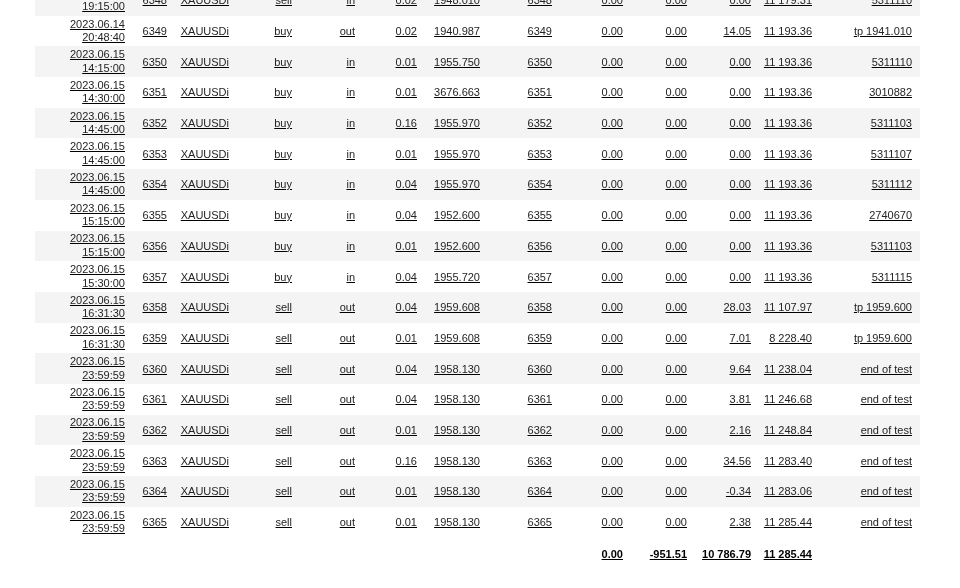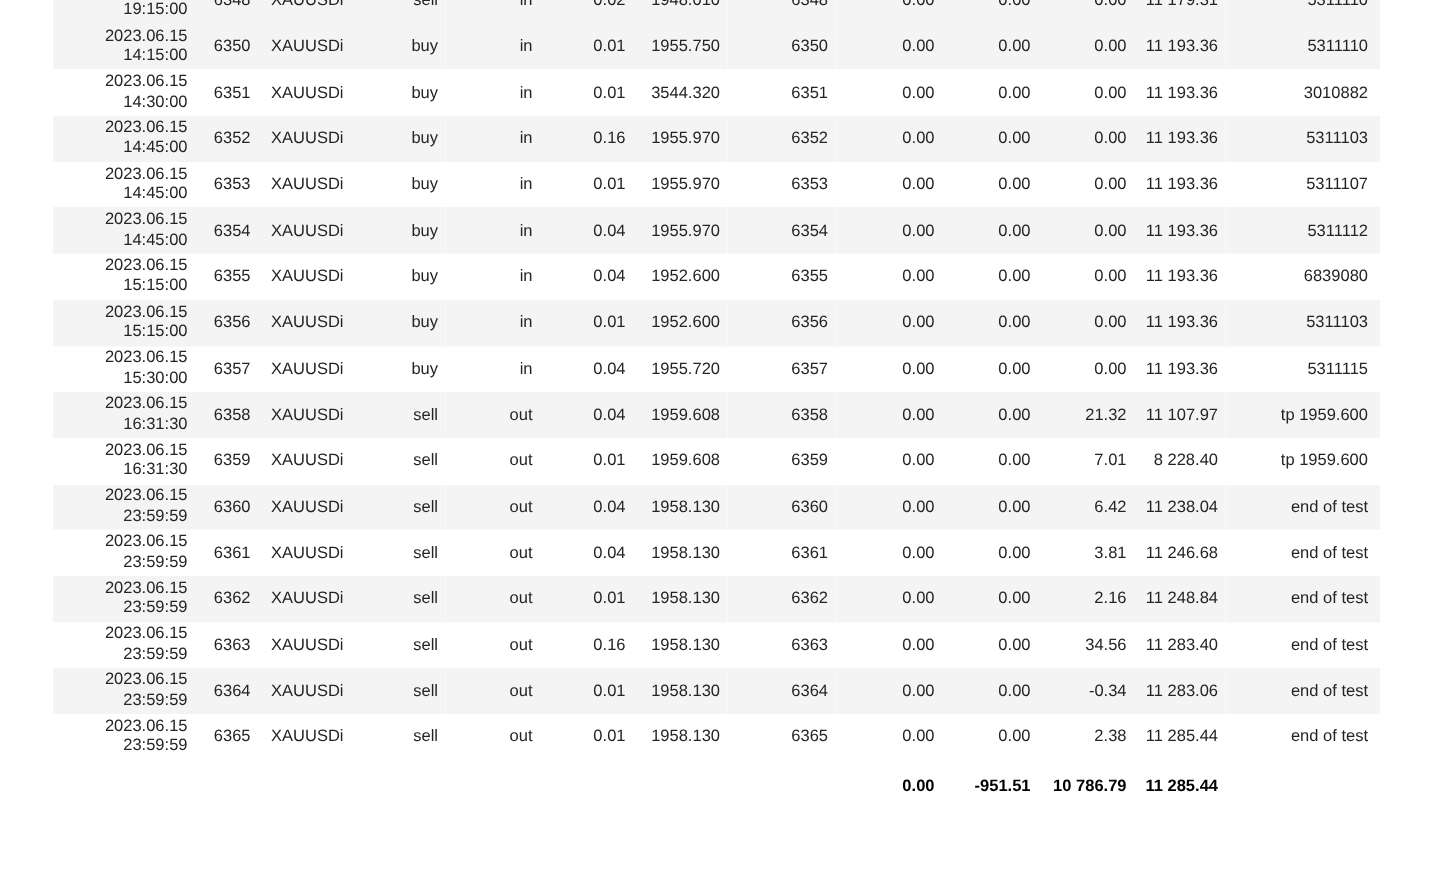--- a/index.html
+++ b/index.html
@@ -9,20 +9,21 @@
     width: 960px;
     height: 588px;
     overflow: hidden;
     font-family: "Liberation Sans", "DejaVu Sans", sans-serif;
   }
   .viewport {
     width: 960px;
     height: 588px;
     overflow: hidden;
     position: relative;
+    text-decoration: underline;
   }
   table.deals {
     border-collapse: collapse;
     table-layout: fixed;
     width: 885px;
     margin-left: 35px;
     margin-top: -15px;
   }
   table.deals td {
     font-size: 11px;
@@ -79,20 +80,38 @@
           <td>in</td>
           <td>0.02</td>
           <td>1948.010</td>
           <td>6348</td>
           <td>0.00</td>
           <td>0.00</td>
           <td>0.00</td>
           <td>11 179.31</td>
           <td class="col-comment">5311110</td>
         </tr>
+        <tr>
+          <td class="col-time">
+            <div>2023.06.14</div>
+            <div>20:48:40</div>
+          </td>
+          <td>6349</td>
+          <td>XAUUSDi</td>
+          <td>buy</td>
+          <td>out</td>
+          <td>0.02</td>
+          <td>1940.987</td>
+          <td>6349</td>
+          <td>0.00</td>
+          <td>0.00</td>
+          <td>14.05</td>
+          <td>11 193.36</td>
+          <td class="col-comment">tp 1941.010</td>
+        </tr>
         <tr class="shade">
           <td class="col-time">
             <div>2023.06.15</div>
             <div>14:15:00</div>
           </td>
           <td>6350</td>
           <td>XAUUSDi</td>
           <td>buy</td>
           <td>in</td>
           <td>0.01</td>
@@ -107,21 +126,21 @@
         <tr>
           <td class="col-time">
             <div>2023.06.15</div>
             <div>14:30:00</div>
           </td>
           <td>6351</td>
           <td>XAUUSDi</td>
           <td>buy</td>
           <td>in</td>
           <td>0.01</td>
-          <td>3544.320</td>
+          <td>3676.663</td>
           <td>6351</td>
           <td>0.00</td>
           <td>0.00</td>
           <td>0.00</td>
           <td>11 193.36</td>
           <td class="col-comment">3010882</td>
         </tr>
         <tr class="shade">
           <td class="col-time">
             <div>2023.06.15</div>
@@ -185,21 +204,21 @@
           <td>XAUUSDi</td>
           <td>buy</td>
           <td>in</td>
           <td>0.04</td>
           <td>1952.600</td>
           <td>6355</td>
           <td>0.00</td>
           <td>0.00</td>
           <td>0.00</td>
           <td>11 193.36</td>
-          <td class="col-comment">6839080</td>
+          <td class="col-comment">2740670</td>
         </tr>
         <tr class="shade">
           <td class="col-time">
             <div>2023.06.15</div>
             <div>15:15:00</div>
           </td>
           <td>6356</td>
           <td>XAUUSDi</td>
           <td>buy</td>
           <td>in</td>
@@ -237,21 +256,21 @@
           </td>
           <td>6358</td>
           <td>XAUUSDi</td>
           <td>sell</td>
           <td>out</td>
           <td>0.04</td>
           <td>1959.608</td>
           <td>6358</td>
           <td>0.00</td>
           <td>0.00</td>
-          <td>21.32</td>
+          <td>28.03</td>
           <td>11 107.97</td>
           <td class="col-comment">tp 1959.600</td>
         </tr>
         <tr>
           <td class="col-time">
             <div>2023.06.15</div>
             <div>16:31:30</div>
           </td>
           <td>6359</td>
           <td>XAUUSDi</td>
@@ -273,21 +292,21 @@
           </td>
           <td>6360</td>
           <td>XAUUSDi</td>
           <td>sell</td>
           <td>out</td>
           <td>0.04</td>
           <td>1958.130</td>
           <td>6360</td>
           <td>0.00</td>
           <td>0.00</td>
-          <td>6.42</td>
+          <td>9.64</td>
           <td>11 238.04</td>
           <td class="col-comment">end of test</td>
         </tr>
         <tr>
           <td class="col-time">
             <div>2023.06.15</div>
             <div>23:59:59</div>
           </td>
           <td>6361</td>
           <td>XAUUSDi</td>

